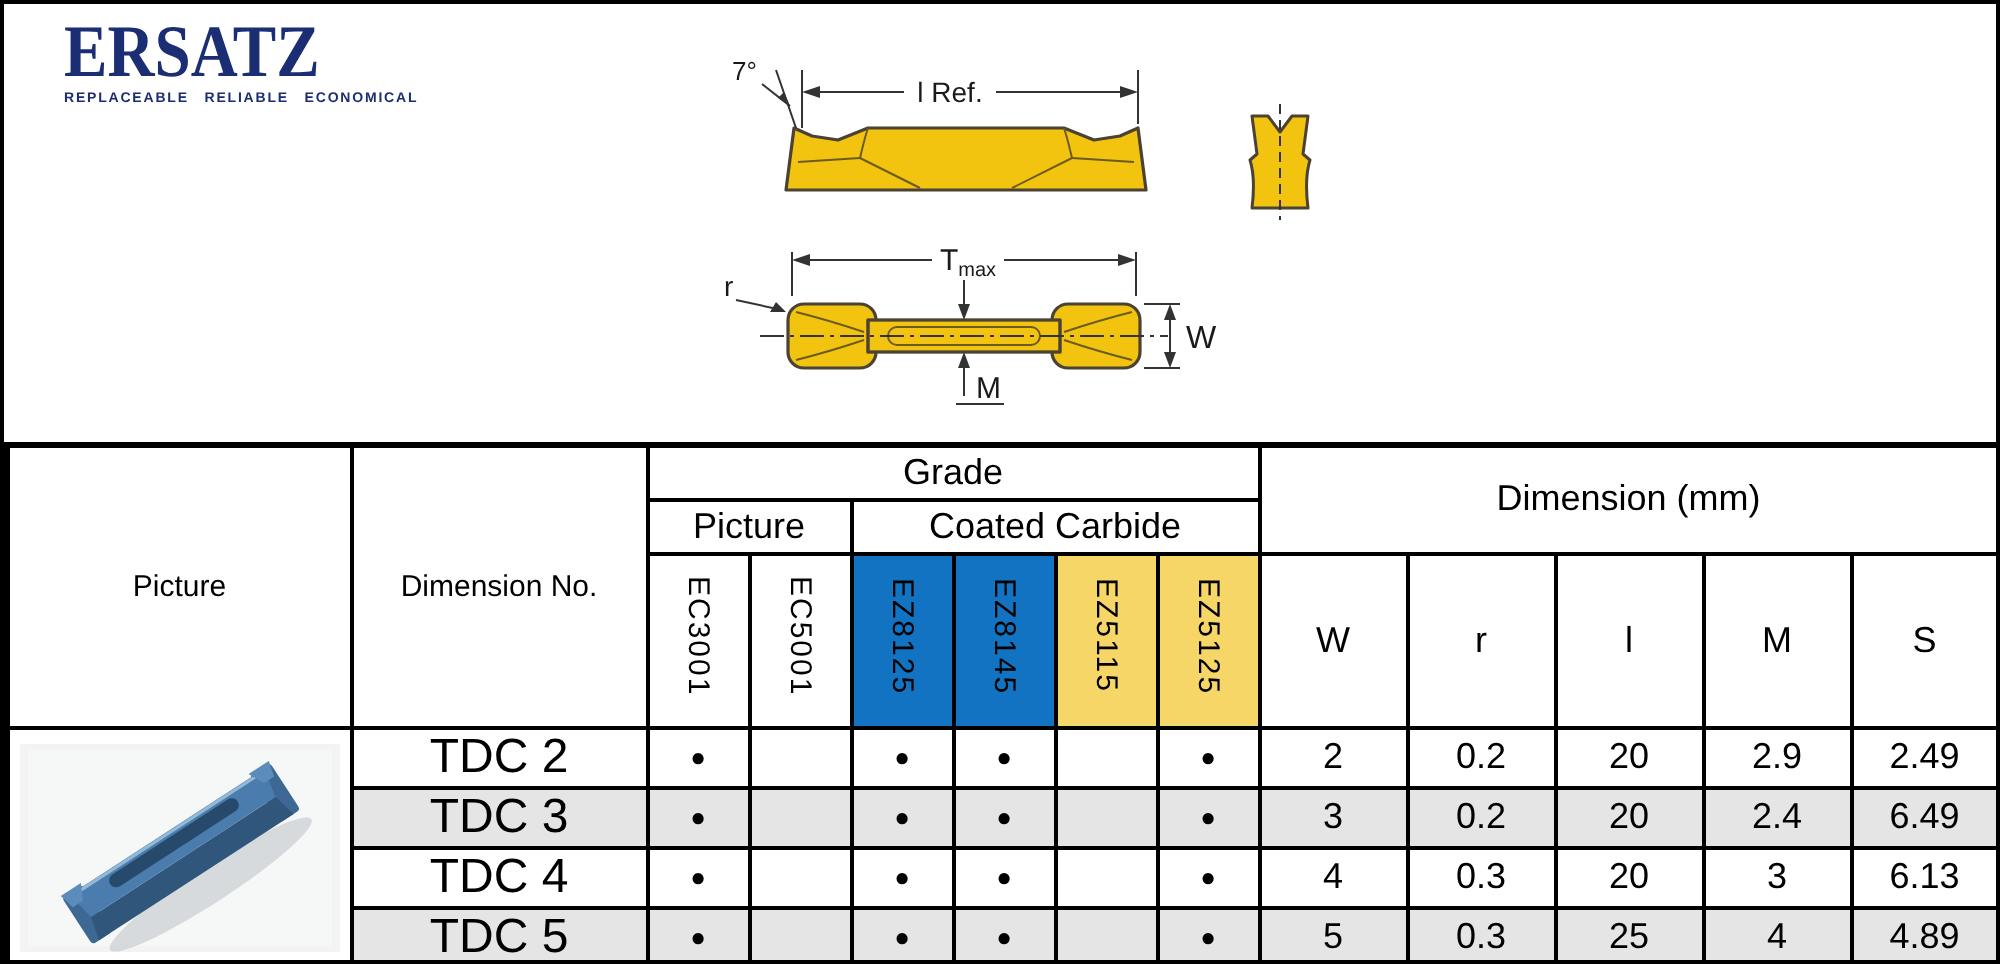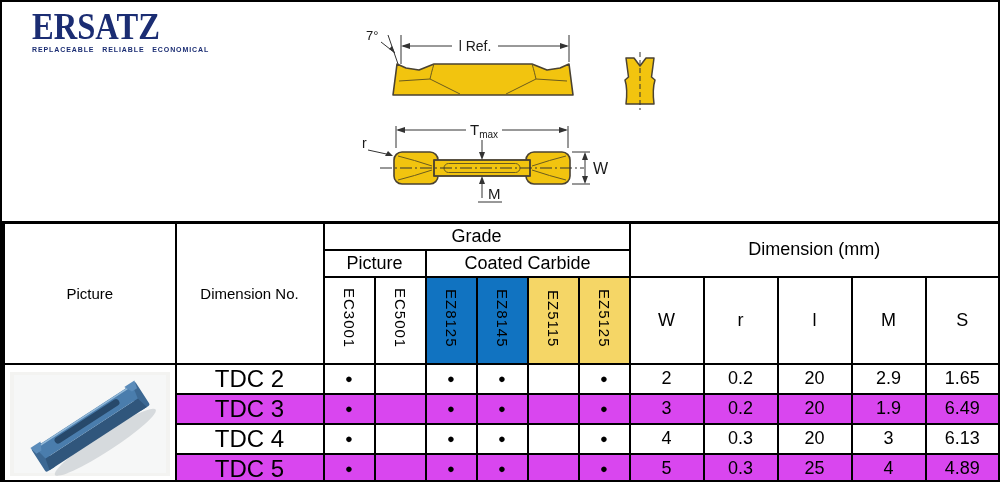--- a/index.html
+++ b/index.html
@@ -41,21 +41,21 @@
   .hdr-big   { font-size:15px; }
   .hdr-mid   { font-size:18px; }
   .dim-col   { font-size:18px; }
   .code-cell { font-size:15px; }
   .code-vert {
     display:inline-block; writing-mode:vertical-rl;
     letter-spacing:1px; line-height:1; max-height:80px;
   }
   .bg-blue   { background:#1173c1; }
   .bg-yellow { background:#f5d666; }
-  .stripe td { background:#d946ef; }
+  .stripe td { background:#e5e5e5; }
   .ordering-val { font-size:24px; }
   .dot-cell { font-size:13px; line-height:1; }
   .num-cell { font-size:18px; }
   .photo-cell { background:#fff; }
   .photo-wrap { width:160px; height:104px; margin:0 auto; }
 </style>
 </head>
 <body>
 
 <div class="page">
@@ -222,35 +222,35 @@
       <td class="dot-cell">●</td>
       <td class="dot-cell"></td>
       <td class="dot-cell">●</td>
       <td class="dot-cell">●</td>
       <td class="dot-cell"></td>
       <td class="dot-cell">●</td>
       <td class="num-cell">2</td>
       <td class="num-cell">0.2</td>
       <td class="num-cell">20</td>
       <td class="num-cell">2.9</td>
-      <td class="num-cell">1.65</td>
+      <td class="num-cell">2.49</td>
     </tr>
 
     <tr class="b-row stripe">
       <td class="ordering-val">TDC 3</td>
       <td class="dot-cell">●</td>
       <td class="dot-cell"></td>
       <td class="dot-cell">●</td>
       <td class="dot-cell">●</td>
       <td class="dot-cell"></td>
       <td class="dot-cell">●</td>
       <td class="num-cell">3</td>
       <td class="num-cell">0.2</td>
       <td class="num-cell">20</td>
-      <td class="num-cell">1.9</td>
+      <td class="num-cell">2.4</td>
       <td class="num-cell">6.49</td>
     </tr>
 
     <tr class="b-row">
       <td class="ordering-val">TDC 4</td>
       <td class="dot-cell">●</td>
       <td class="dot-cell"></td>
       <td class="dot-cell">●</td>
       <td class="dot-cell">●</td>
       <td class="dot-cell"></td>

